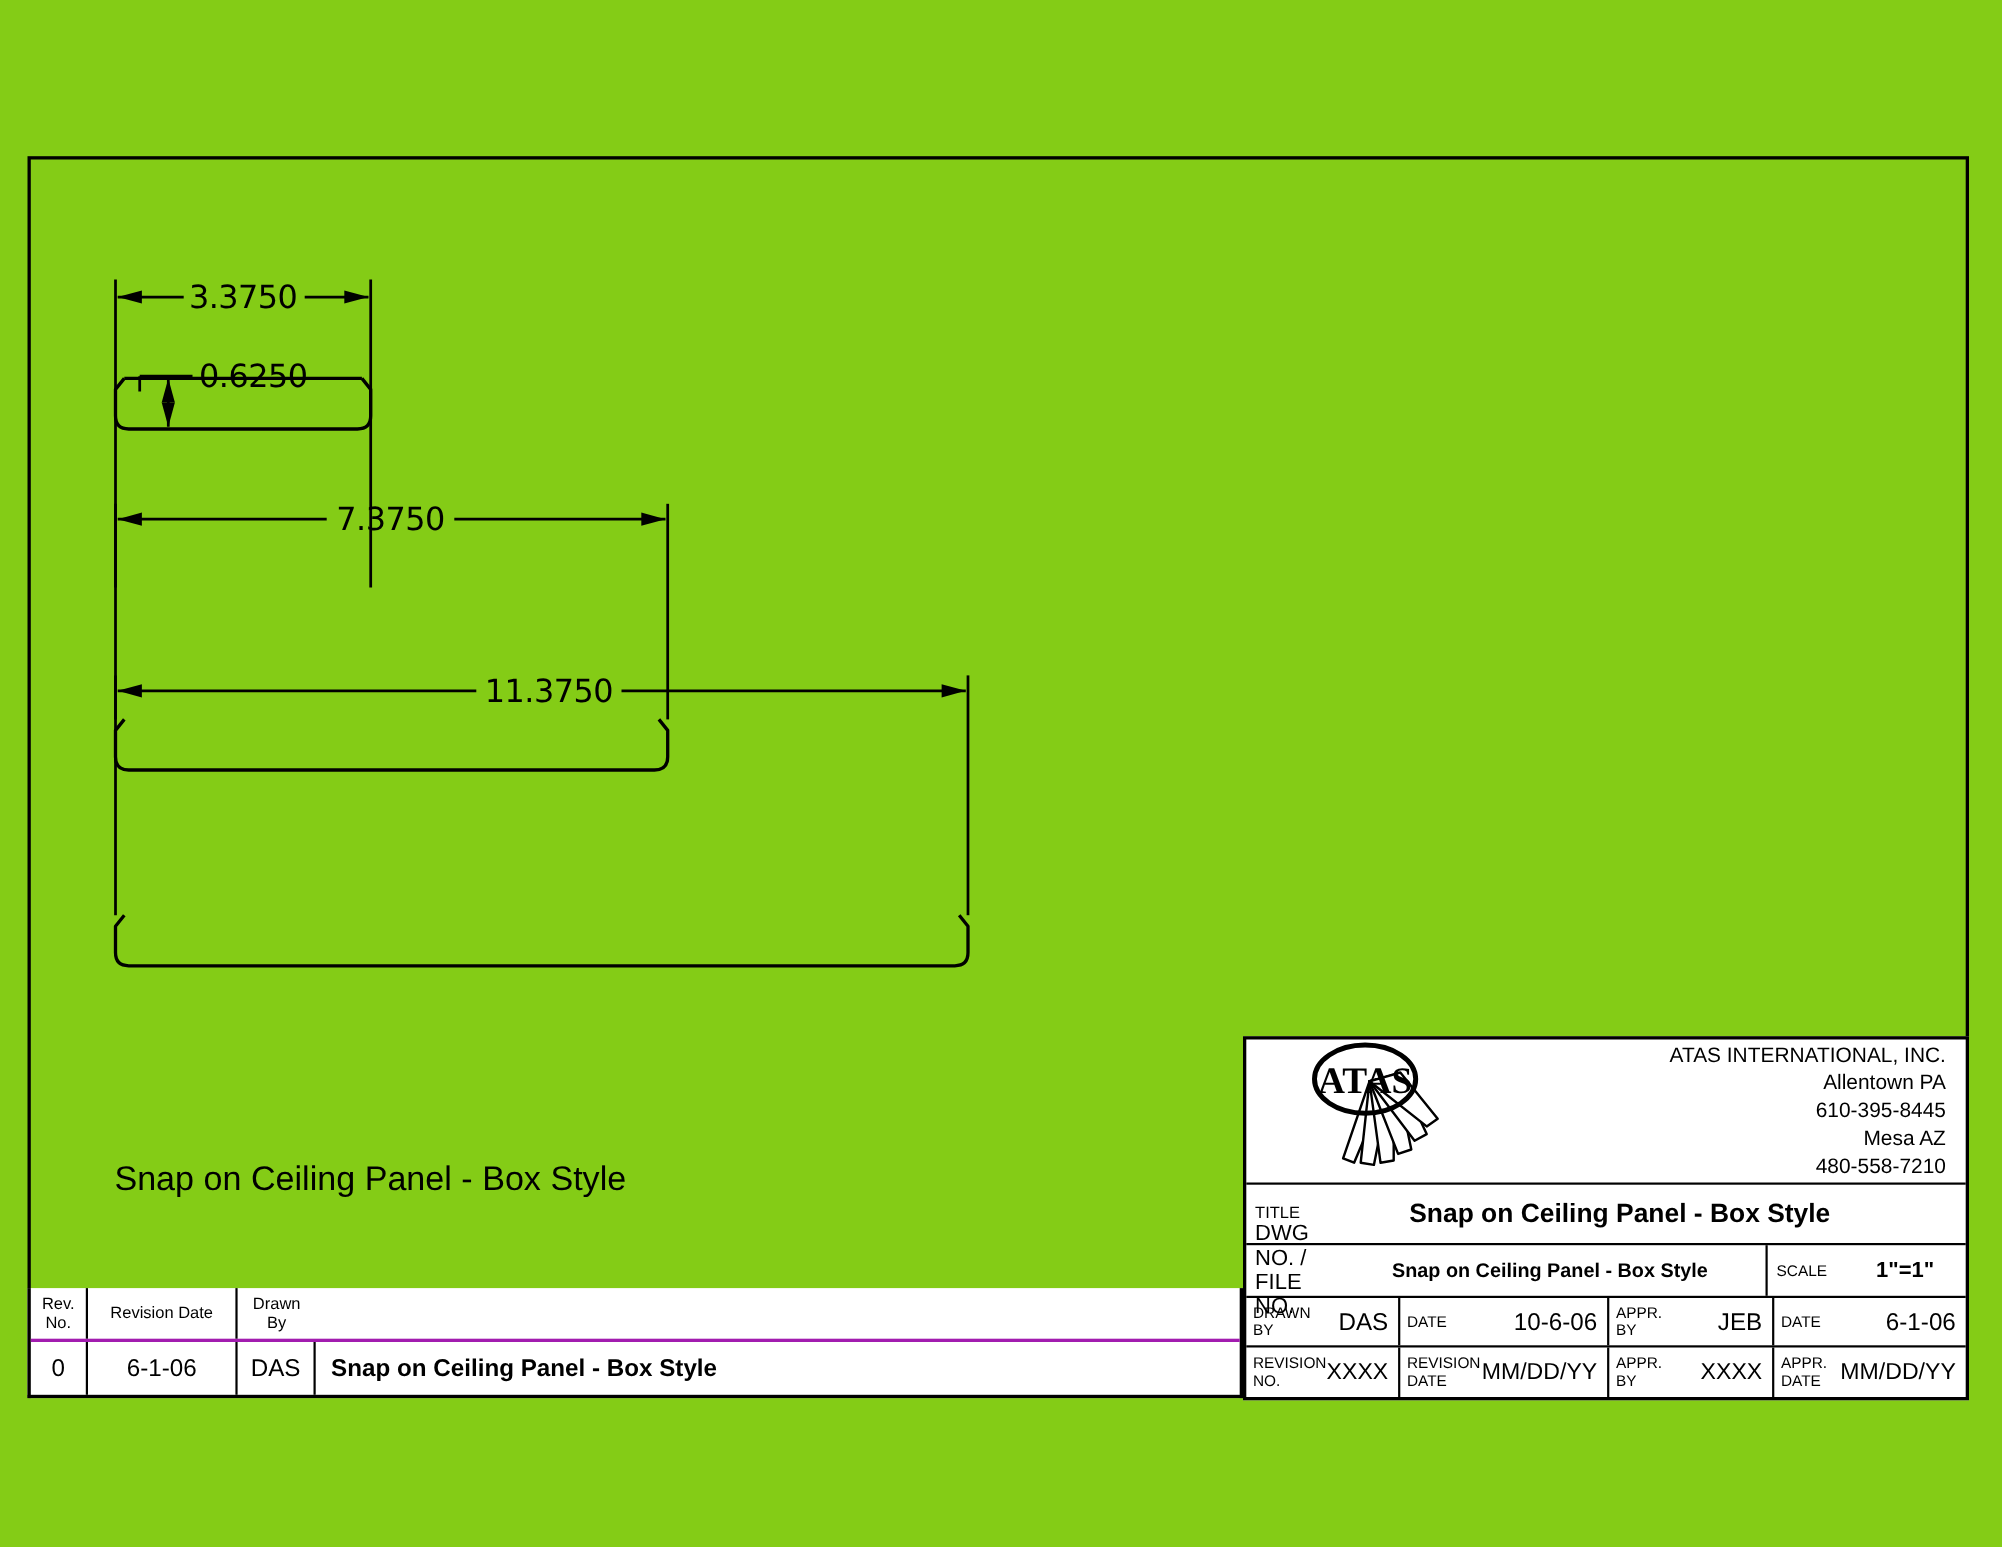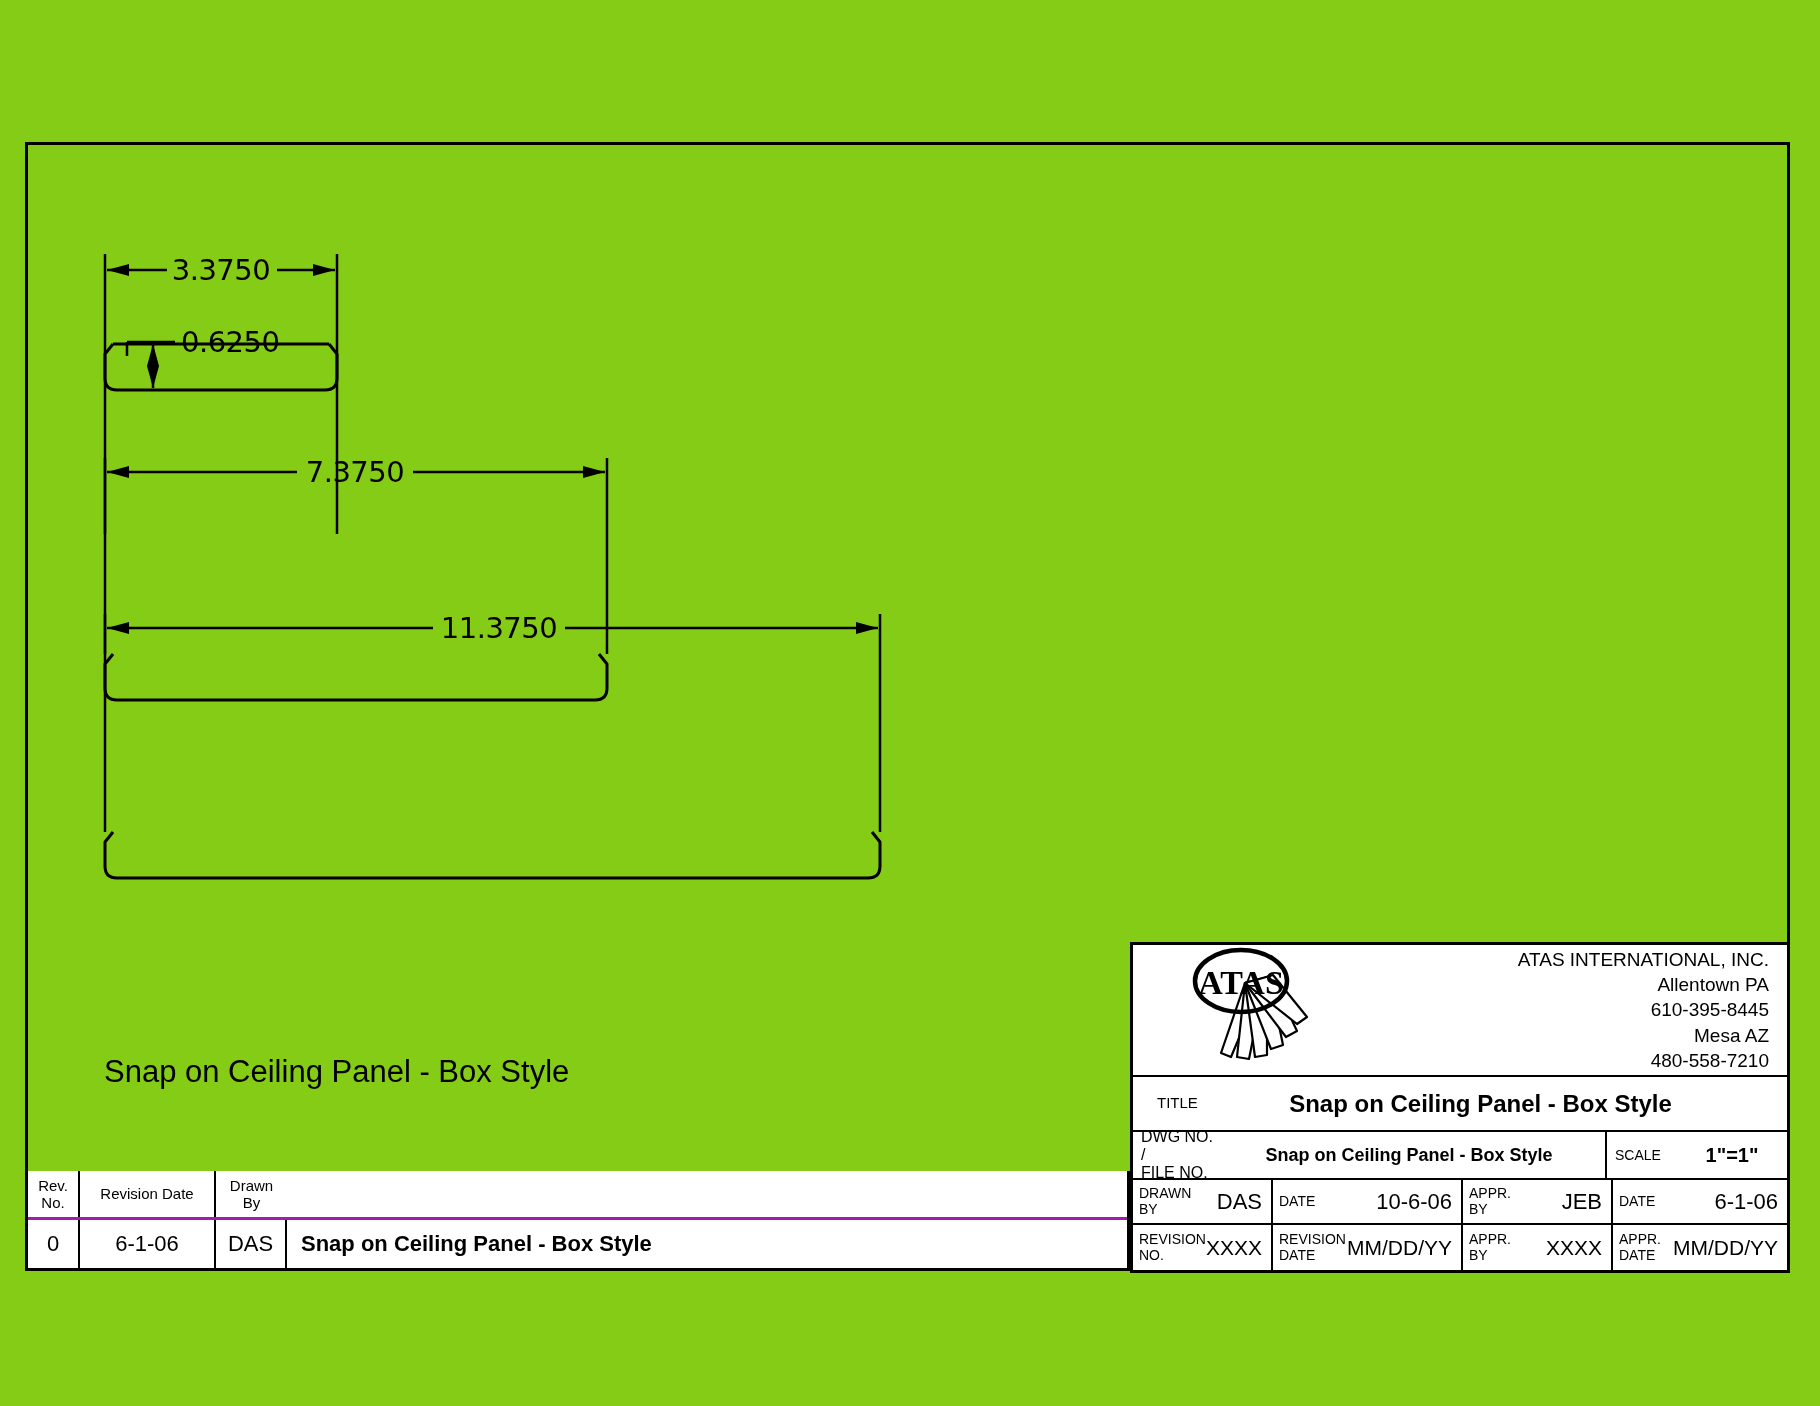--- a/index.html
+++ b/index.html
@@ -109,33 +109,33 @@
   }
 
   
   #tb-title { height: 55px; align-items: center; }
   .tb-label {
     font-size: 15px;
     padding-left: 8px;
     line-height: 1.1;
     white-space: nowrap;
   }
-  #tb-title .tb-label { width: 80px; box-sizing: border-box; margin-left: 16px; }
+  #tb-title .tb-label { width: 80px; box-sizing: border-box; }
   #tb-title .tb-value {
     flex: 1;
     text-align: center;
     font-size: 24px;
     font-weight: bold;
     padding-right: 55px;
     white-space: nowrap;
   }
 
   
   #tb-dwg { height: 48px; align-items: center; }
-  #tb-dwg .lab { width: 80px; font-size: 16px; padding-left: 8px; line-height: 1.12; box-sizing: border-box; }
+  #tb-dwg .lab { width: 80px; font-size: 20px; padding-left: 8px; line-height: 1.12; box-sizing: border-box; }
   #tb-dwg .val {
     flex: 1;
     text-align: center;
     font-size: 18px;
     font-weight: bold;
     border-right: 2px solid #000;
     box-sizing: border-box;
     align-self: stretch;
     display: flex;
     align-items: center;

